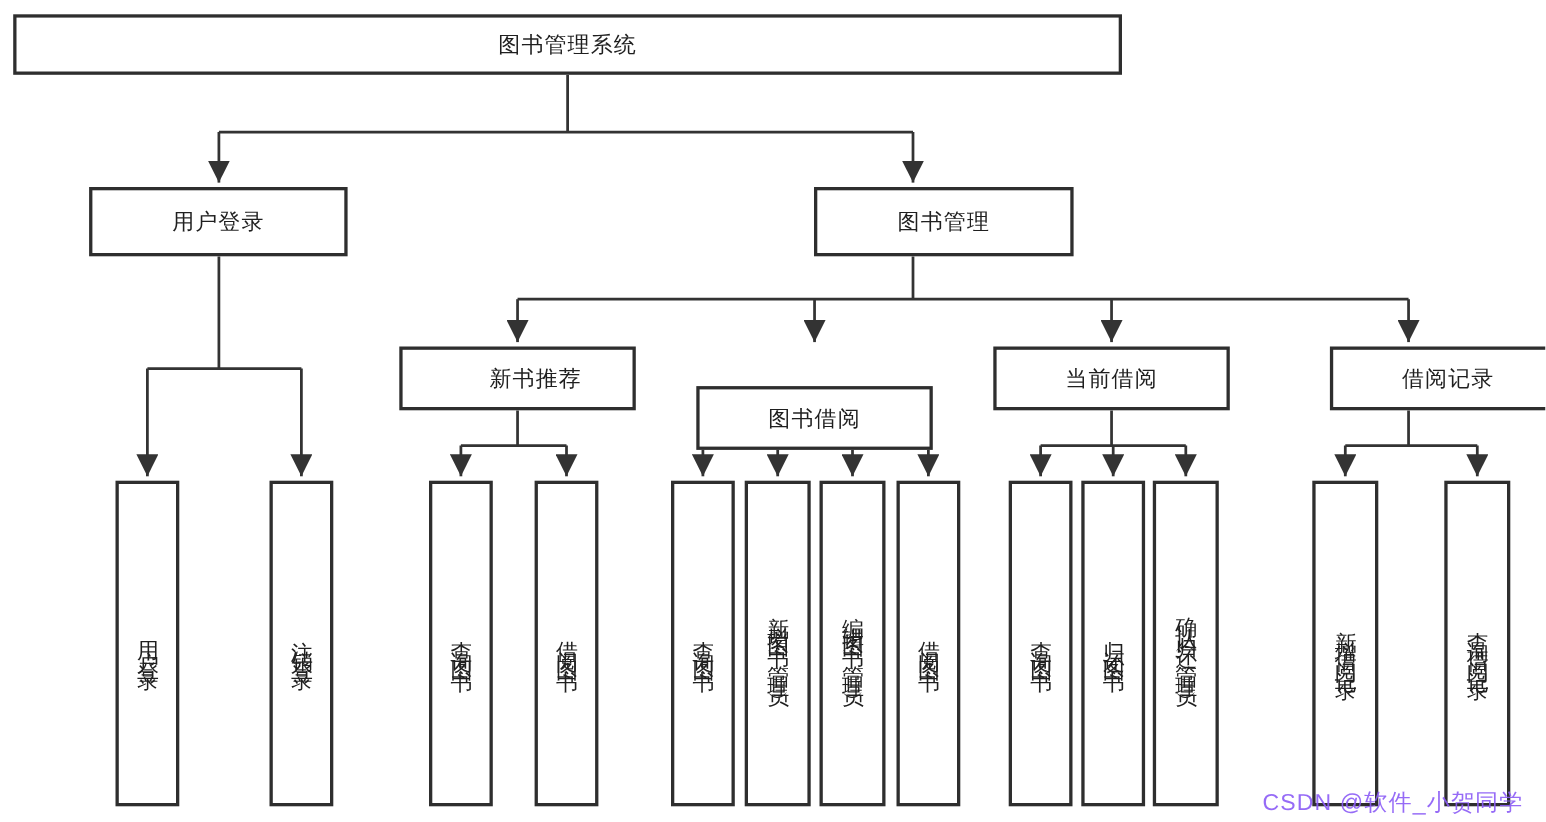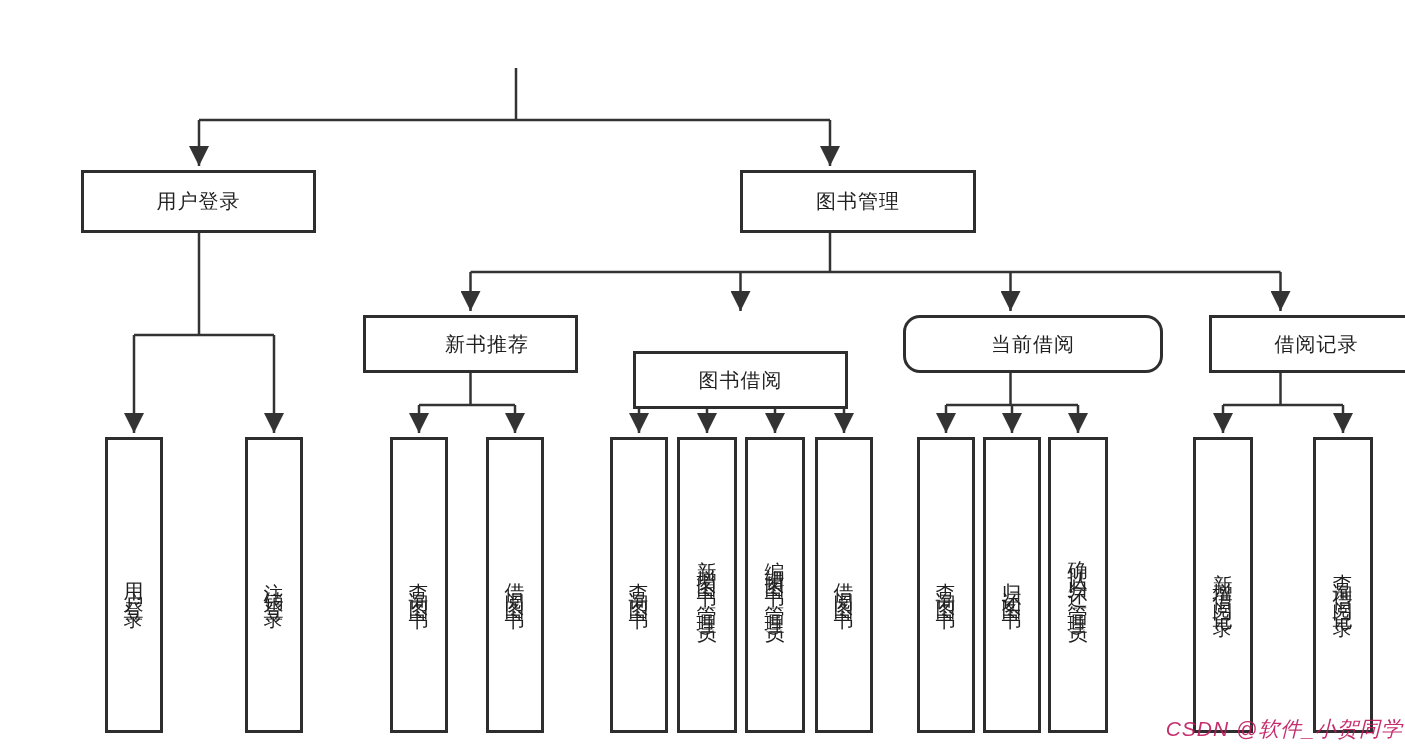--- a/index.html
+++ b/index.html
@@ -51,27 +51,26 @@
     text-orientation: mixed;
     white-space: nowrap;
     font-size: 20px;
     letter-spacing: 9px;
     color: #1f1f1f;
     line-height: 1;
   }
   #watermark {
     position: absolute;
     top: 715px;
-    right: 2px;
+    right: 20px;
     font-size: 21px;
-    color: #be185d;
+    color: #8b5cf6;
     letter-spacing: 1px;
     z-index: 3;
     opacity: 0.9;
-    font-style: italic;
   }
 </style>
 </head>
 <body>
 
 <div id="canvas">
 
   <svg id="connectors" viewBox="0 0 1405 747" xmlns="http://www.w3.org/2000/svg">
     <defs>
       <marker id="arrow" viewBox="0 0 10 10" refX="10" refY="5" markerWidth="8" markerHeight="8" orient="auto-start-reverse">
@@ -115,35 +114,38 @@
       <path d="M1012 405 V433" marker-end="url(#arrow)"></path>
       <path d="M1078 405 V433" marker-end="url(#arrow)"></path>
 
       <path d="M1280.5 373 V405"></path>
       <path d="M1223 405 H1343"></path>
       <path d="M1223 405 V433" marker-end="url(#arrow)"></path>
       <path d="M1343 405 V433" marker-end="url(#arrow)"></path>
     </g>
   </svg>
 
+  <div class="hbox" style="left:12px; top:13px; width:1008px; height:55px;">
+    <span>图书管理系统</span>
+  </div>
 
   <div class="hbox" style="left:81px; top:170px; width:235px; height:63px;">
     <span>用户登录</span>
   </div>
   <div class="hbox" style="left:740px; top:170px; width:236px; height:63px;">
     <span>图书管理</span>
   </div>
 
   <div class="hbox" style="left:363px; top:315px; width:215px; height:58px;padding-left:33px;">
     <span>新书推荐</span>
   </div>
   <div class="hbox" style="left:633px; top:315px; width:215px; height:58px;margin-top:36px;">
     <span>图书借阅</span>
   </div>
-  <div class="hbox" style="left:903px; top:315px; width:260px; height:58px;border-radius:17px;">
+  <div class="hbox" style="left:903px; top:315px; width:215px; height:58px;">
     <span>当前借阅</span>
   </div>
   <div class="hbox" style="left:1173px; top:315px; width:215px; height:58px;margin-left:36px;">
     <span>借阅记录</span>
   </div>
 
   <div class="vbox" style="left:105px; width:58px;">
     <span class="vtext">用户登录</span>
   </div>
   <div class="vbox" style="left:245px; width:58px;">

